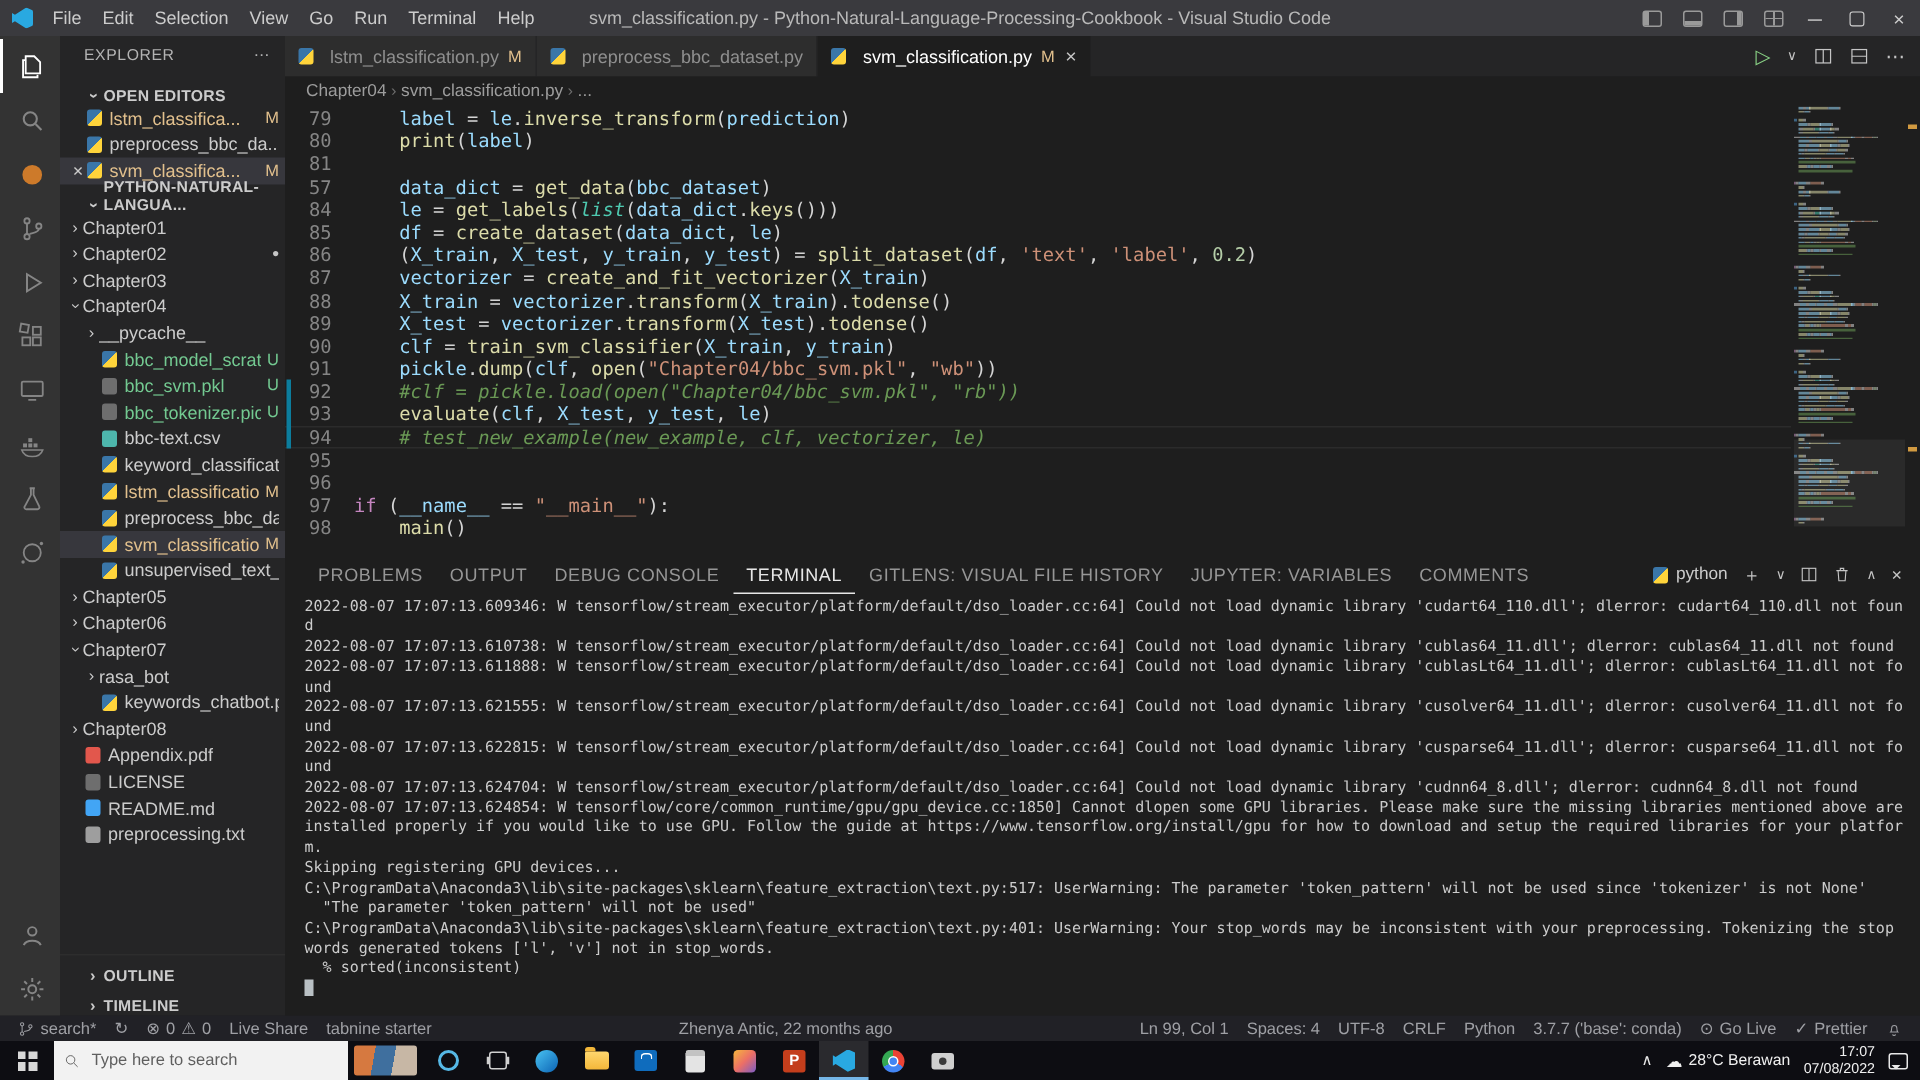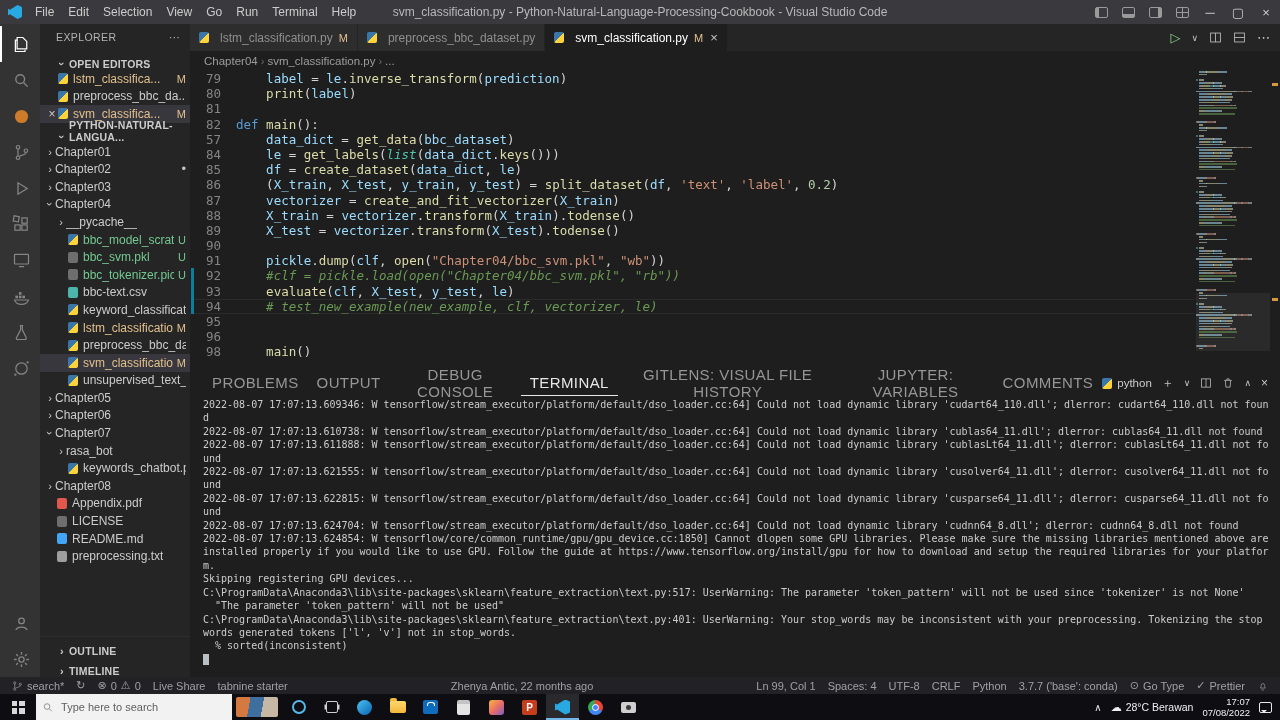--- a/index.html
+++ b/index.html
@@ -86,21 +86,21 @@
   .mm-row{height:2.8px;line-height:0;white-space:nowrap;overflow:hidden;}
   .mm{display:inline-block;height:1.6px;background:currentColor;opacity:.55;vertical-align:top;}
   .mm-sp{display:inline-block;height:1.6px;vertical-align:top;}
   .mm-slider{position:absolute;left:0;right:0;top:222px;height:58px;background:rgba(121,121,121,.14);}
   .overview{position:absolute;right:0;top:0;width:10px;bottom:0;}
   .ov-mark{position:absolute;right:2px;width:6px;height:3px;}
 
   
   .panel{height:307px;display:flex;flex-direction:column;background:#1e1e1e;}
   .panel-header{height:26px;display:flex;align-items:center;padding-left:13px;flex:none;}
-  .panel-tab{font-size:15px;letter-spacing:.4px;color:#969696;padding:0 9px;height:100%;display:flex;align-items:center;border-bottom:1px solid transparent;text-align:center;}
+  .panel-tab{font-size:12px;letter-spacing:.4px;color:#969696;padding:0 9px;height:100%;display:flex;align-items:center;border-bottom:1px solid transparent;}
   .panel-tab.active{color:#e7e7e7;border-bottom:1px solid #e7e7e7;}
   .panel-actions{margin-left:auto;display:flex;align-items:center;gap:10px;padding-right:12px;color:#c5c5c5;font-size:12px;}
   .shell-label{display:flex;align-items:center;gap:5px;font-size:11.5px;color:#cccccc;}
   .terminal{flex:1;padding:2px 6px 0 13px;font-family:"DejaVu Sans Mono",monospace;font-size:10px;line-height:13.4px;color:#cccccc;overflow:hidden;}
   .term-line{white-space:pre-wrap;word-break:break-all;}
   .cursor{display:inline-block;width:6px;height:11px;background:#b9c0c4;vertical-align:-2px;}
 
   
   .statusbar{height:17px;background:#212126;display:flex;align-items:center;font-size:11px;color:#9fa0a5;padding:0 6px;}
   .sb-item{display:flex;align-items:center;gap:4px;padding:0 6px;white-space:nowrap;height:100%;}
@@ -463,35 +463,35 @@
           <span>svm_classification.py</span>
           <span class="crumb-sep">›</span>
           <span>...</span>
         </div>
 
       <div class="code-region">
         <div class="code-lines" id="code">
             <div class="code-line"><span class="gutter">79</span><span class="line-content"><span class="c-pl">    </span><span class="c-var">label</span><span class="c-pl"> = </span><span class="c-var">le</span><span class="c-pl">.</span><span class="c-fn">inverse_transform</span><span class="c-pl">(</span><span class="c-var">prediction</span><span class="c-pl">)</span></span></div>
             <div class="code-line"><span class="gutter">80</span><span class="line-content"><span class="c-pl">    </span><span class="c-fn">print</span><span class="c-pl">(</span><span class="c-var">label</span><span class="c-pl">)</span></span></div>
             <div class="code-line"><span class="gutter">81</span><span class="line-content"></span></div>
-            <div class="code-line"><span class="gutter">82</span><span class="line-content"><span class="c-kw">def</span><span class="c-pl"> </span><span class="c-fn">main</span><span class="c-pl">():</span></span></div>
             <div class="code-line"><span class="gutter">57</span><span class="line-content"><span class="c-pl">    </span><span class="c-var">data_dict</span><span class="c-pl"> = </span><span class="c-fn">get_data</span><span class="c-pl">(</span><span class="c-var">bbc_dataset</span><span class="c-pl">)</span></span></div>
             <div class="code-line"><span class="gutter">84</span><span class="line-content"><span class="c-pl">    </span><span class="c-var">le</span><span class="c-pl"> = </span><span class="c-fn">get_labels</span><span class="c-pl">(</span><span class="c-cls">list</span><span class="c-pl">(</span><span class="c-var">data_dict</span><span class="c-pl">.</span><span class="c-fn">keys</span><span class="c-pl">()))</span></span></div>
             <div class="code-line"><span class="gutter">85</span><span class="line-content"><span class="c-pl">    </span><span class="c-var">df</span><span class="c-pl"> = </span><span class="c-fn">create_dataset</span><span class="c-pl">(</span><span class="c-var">data_dict</span><span class="c-pl">, </span><span class="c-var">le</span><span class="c-pl">)</span></span></div>
             <div class="code-line"><span class="gutter">86</span><span class="line-content"><span class="c-pl">    (</span><span class="c-var">X_train</span><span class="c-pl">, </span><span class="c-var">X_test</span><span class="c-pl">, </span><span class="c-var">y_train</span><span class="c-pl">, </span><span class="c-var">y_test</span><span class="c-pl">) = </span><span class="c-fn">split_dataset</span><span class="c-pl">(</span><span class="c-var">df</span><span class="c-pl">, </span><span class="c-str">'text'</span><span class="c-pl">, </span><span class="c-str">'label'</span><span class="c-pl">, </span><span class="c-num">0.2</span><span class="c-pl">)</span></span></div>
             <div class="code-line"><span class="gutter">87</span><span class="line-content"><span class="c-pl">    </span><span class="c-var">vectorizer</span><span class="c-pl"> = </span><span class="c-fn">create_and_fit_vectorizer</span><span class="c-pl">(</span><span class="c-var">X_train</span><span class="c-pl">)</span></span></div>
             <div class="code-line"><span class="gutter">88</span><span class="line-content"><span class="c-pl">    </span><span class="c-var">X_train</span><span class="c-pl"> = </span><span class="c-var">vectorizer</span><span class="c-pl">.</span><span class="c-fn">transform</span><span class="c-pl">(</span><span class="c-var">X_train</span><span class="c-pl">).</span><span class="c-fn">todense</span><span class="c-pl">()</span></span></div>
             <div class="code-line"><span class="gutter">89</span><span class="line-content"><span class="c-pl">    </span><span class="c-var">X_test</span><span class="c-pl"> = </span><span class="c-var">vectorizer</span><span class="c-pl">.</span><span class="c-fn">transform</span><span class="c-pl">(</span><span class="c-var">X_test</span><span class="c-pl">).</span><span class="c-fn">todense</span><span class="c-pl">()</span></span></div>
-            <div class="code-line"><span class="gutter">90</span></div>
+            <div class="code-line"><span class="gutter">90</span><span class="line-content"><span class="c-pl">    </span><span class="c-var">clf</span><span class="c-pl"> = </span><span class="c-fn">train_svm_classifier</span><span class="c-pl">(</span><span class="c-var">X_train</span><span class="c-pl">, </span><span class="c-var">y_train</span><span class="c-pl">)</span></span></div>
             <div class="code-line"><span class="gutter">91</span><span class="line-content"><span class="c-pl">    </span><span class="c-var">pickle</span><span class="c-pl">.</span><span class="c-fn">dump</span><span class="c-pl">(</span><span class="c-var">clf</span><span class="c-pl">, </span><span class="c-fn">open</span><span class="c-pl">(</span><span class="c-str">"Chapter04/bbc_svm.pkl"</span><span class="c-pl">, </span><span class="c-str">"wb"</span><span class="c-pl">))</span></span></div>
             <div class="code-line"><span class="gutter mod">92</span><span class="line-content"><span class="c-pl">    </span><span class="c-com">#clf = pickle.load(open("Chapter04/bbc_svm.pkl", "rb"))</span></span></div>
             <div class="code-line"><span class="gutter mod">93</span><span class="line-content"><span class="c-pl">    </span><span class="c-fn">evaluate</span><span class="c-pl">(</span><span class="c-var">clf</span><span class="c-pl">, </span><span class="c-var">X_test</span><span class="c-pl">, </span><span class="c-var">y_test</span><span class="c-pl">, </span><span class="c-var">le</span><span class="c-pl">)</span></span></div>
             <div class="code-line current"><span class="gutter mod">94</span><span class="line-content"><span class="c-pl">    </span><span class="c-com"># test_new_example(new_example, clf, vectorizer, le)</span></span></div>
             <div class="code-line"><span class="gutter">95</span><span class="line-content"></span></div>
             <div class="code-line"><span class="gutter">96</span><span class="line-content"></span></div>
+            <div class="code-line"><span class="gutter">97</span><span class="line-content"><span class="c-ctl">if</span><span class="c-pl"> (</span><span class="c-var">__name__</span><span class="c-pl"> == </span><span class="c-str">"__main__"</span><span class="c-pl">):</span></span></div>
             <div class="code-line"><span class="gutter">98</span><span class="line-content"><span class="c-pl">    </span><span class="c-fn">main</span><span class="c-pl">()</span></span></div>
           </div>
         <div class="minimap" id="minimap">
           <div class="mm-slider"></div>
         <div class="mm-row"><span class="mm-sp" style="width: 2.8px;"></span><span class="mm c-var" style="width: 3.5px;"></span><span class="mm c-pl" style="width: 2.1px;"></span><span class="mm c-var" style="width: 1.4px;"></span><span class="mm c-pl" style="width: 0.7px;"></span><span class="mm c-fn" style="width: 11.9px;"></span><span class="mm c-pl" style="width: 0.7px;"></span><span class="mm c-var" style="width: 7px;"></span><span class="mm c-pl" style="width: 0.7px;"></span></div>
             <div class="mm-row"><span class="mm-sp" style="width: 2.8px;"></span><span class="mm c-fn" style="width: 3.5px;"></span><span class="mm c-pl" style="width: 0.7px;"></span><span class="mm c-var" style="width: 3.5px;"></span><span class="mm c-pl" style="width: 0.7px;"></span></div>
             <div class="mm-row"></div>
             <div class="mm-row"><span class="mm c-kw" style="width: 2.1px;"></span><span class="mm-sp" style="width: 0.7px;"></span><span class="mm c-fn" style="width: 2.8px;"></span><span class="mm c-pl" style="width: 2.1px;"></span></div>
             <div class="mm-row"><span class="mm-sp" style="width: 2.8px;"></span><span class="mm c-var" style="width: 6.3px;"></span><span class="mm c-pl" style="width: 2.1px;"></span><span class="mm c-fn" style="width: 5.6px;"></span><span class="mm c-pl" style="width: 0.7px;"></span><span class="mm c-var" style="width: 7.7px;"></span><span class="mm c-pl" style="width: 0.7px;"></span></div>
             <div class="mm-row"><span class="mm-sp" style="width: 2.8px;"></span><span class="mm c-var" style="width: 1.4px;"></span><span class="mm c-pl" style="width: 2.1px;"></span><span class="mm c-fn" style="width: 7px;"></span><span class="mm c-pl" style="width: 0.7px;"></span><span class="mm c-cls" style="width: 2.8px;"></span><span class="mm c-pl" style="width: 0.7px;"></span><span class="mm c-var" style="width: 6.3px;"></span><span class="mm c-pl" style="width: 0.7px;"></span><span class="mm c-fn" style="width: 2.8px;"></span><span class="mm c-pl" style="width: 2.8px;"></span></div>
@@ -674,21 +674,21 @@
     <div class="sb-center">Zhenya Antic, 22 months ago</div>
     <div class="sb-right">
       <span class="sb-item">Ln 99, Col 1</span>
       <span class="sb-item">Spaces: 4</span>
       <span class="sb-item">UTF-8</span>
       <span class="sb-item">CRLF</span>
       <span class="sb-item">Python</span>
       <span class="sb-item">3.7.7 ('base': conda)</span>
       <span class="sb-item">
           <span class="sb-ico">⊙</span>
-          <span>Go Type</span>
+          <span>Go Live</span>
         </span>
       <span class="sb-item">
           <span class="sb-ico">✓</span>
           <span>Prettier</span>
         </span>
       <span class="sb-item">
         <svg width="11" height="12" viewBox="0 0 16 16" fill="none" stroke="currentColor">
             <path d="M5 11c1-1 1-3 1-4a2.5 2.5 0 015 0c0 1 0 3 1 4H5zM7 13a1.3 1.3 0 002.6 0"></path>
           </svg>
       </span>

